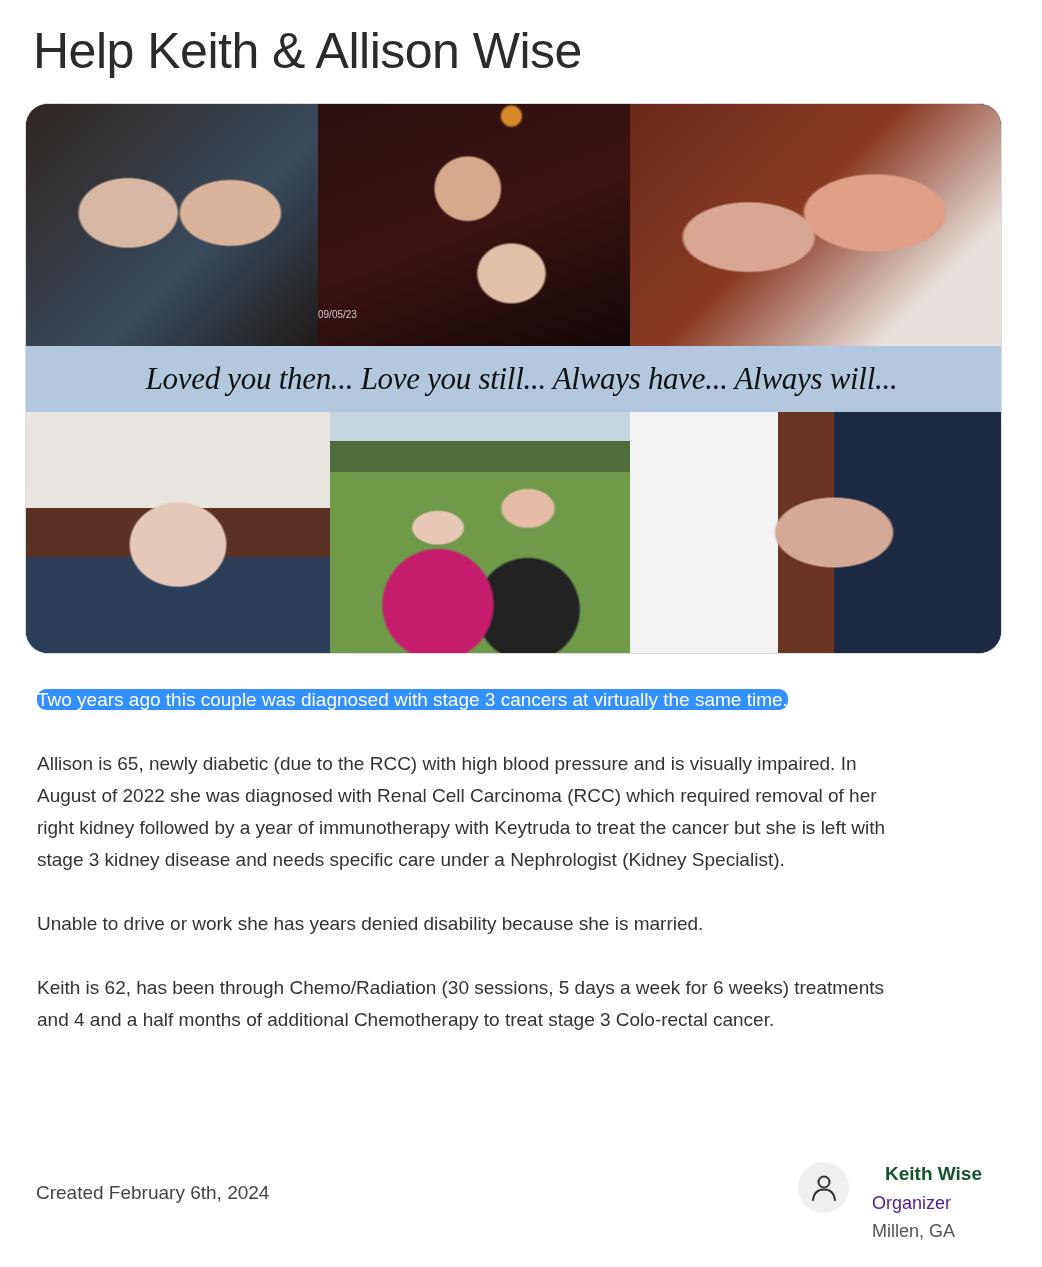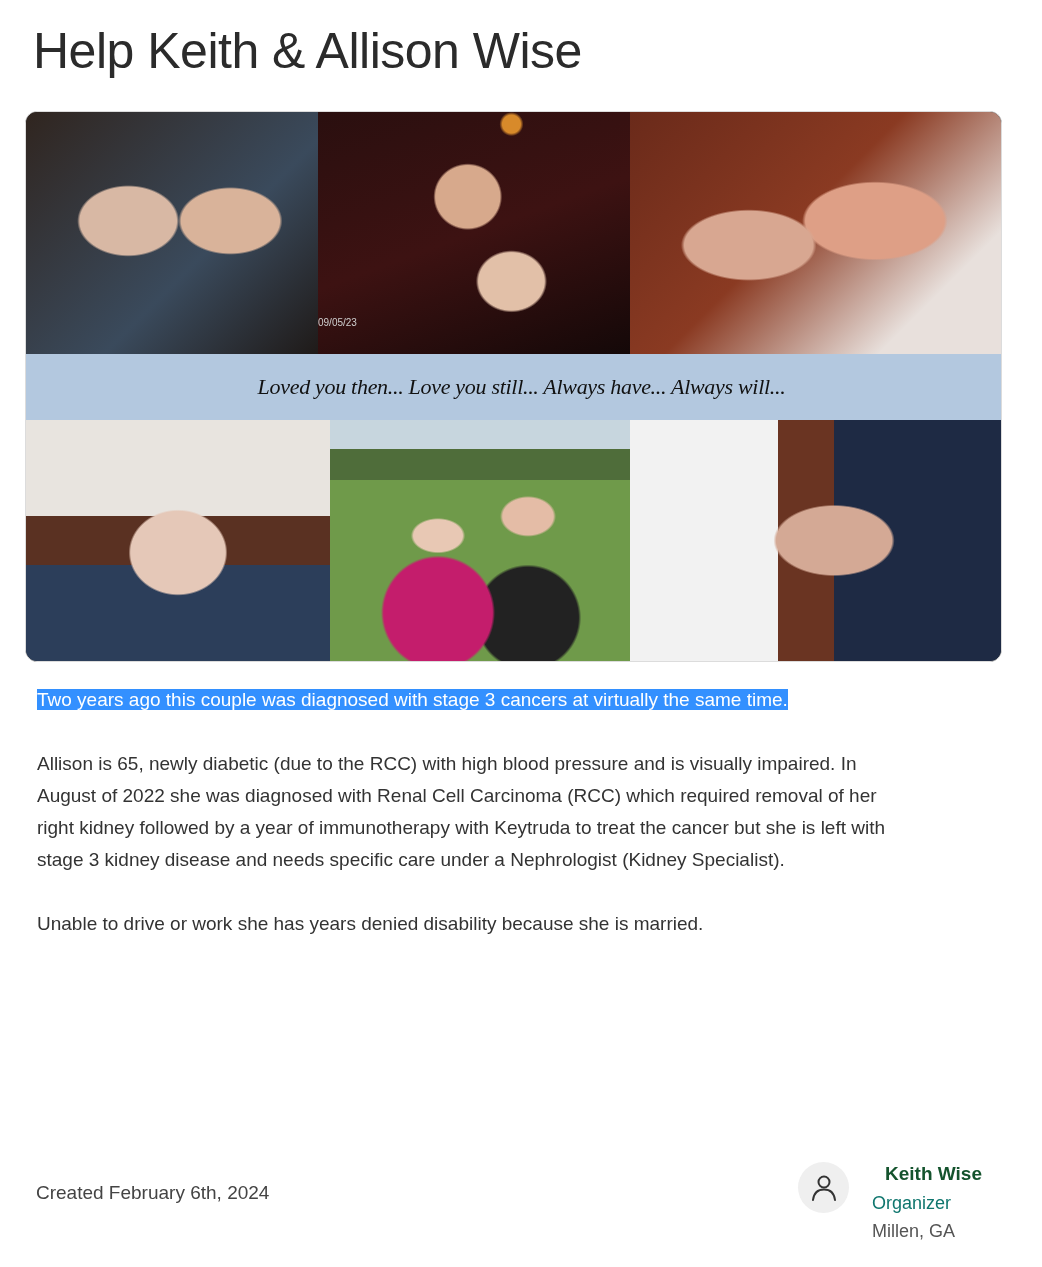--- a/index.html
+++ b/index.html
@@ -1,39 +1,39 @@
 <!DOCTYPE html>
 <html><head>
 <meta charset="utf-8">
 <style>
   html, body { margin: 0; padding: 0; background: #ffffff; }
   body { width: 1042px; height: 1267px; position: relative; overflow: hidden; font-family: "Liberation Sans", sans-serif; color: #333333; }
   .title { position: absolute; left: 25px; top: 14px; margin: 8px; font-size: 50px; font-weight: 500; color: #2b2b2b; letter-spacing: -0.5px; }
-  .collage { position: absolute; left: 25px; top: 111px; width: 975px; height: 549px; border-radius: 12px; overflow: hidden; border: 1px solid #dcdcdc; background: #222; }
+  .collage { position: absolute; left: 25px; top: 103px; width: 975px; height: 549px; border-radius: 23px; overflow: hidden; border: 1px solid #dcdcdc; background: #222; }
   .row { position: absolute; left: 0; width: 100%; display: flex; }
   .row.top { top: 0; height: 242px; }
   .row.bottom { top: 308px; height: 241px; }
   .photo { position: relative; height: 100%; overflow: hidden; }
   .p1 { width: 292px; background: radial-gradient(ellipse at 35% 45%, #d8b8a4 0 18%, transparent 19%), radial-gradient(ellipse at 70% 45%, #d9b39a 0 17%, transparent 18%), linear-gradient(135deg, #30251f, #3a4a5c 60%, #1f1a18); }
   .p2 { width: 312px; background: radial-gradient(ellipse at 48% 35%, #d7a98c 0 14%, transparent 15%), radial-gradient(ellipse at 62% 70%, #e2c0a8 0 12%, transparent 13%), radial-gradient(circle at 62% 5%, #d88a2a 0 3%, transparent 4%), linear-gradient(160deg, #2a0f0f, #3d1212 50%, #140808); }
   .p3 { width: 371px; background: radial-gradient(ellipse at 32% 55%, #d8a791 0 18%, transparent 19%), radial-gradient(ellipse at 66% 45%, #de9f86 0 20%, transparent 21%), linear-gradient(135deg, #6a2a1a, #8a3a22 45%, #e8e0dc 80%); }
   .p4 { width: 304px; background: radial-gradient(ellipse at 50% 55%, #e5c8b8 0 22%, transparent 23%), linear-gradient(180deg, #e8e4df 0 40%, #5a3122 40% 60%, #2c3e5a 60%); }
   .p5 { width: 300px; background: radial-gradient(ellipse at 36% 48%, #e8c8b4 0 9%, transparent 10%), radial-gradient(ellipse at 66% 40%, #e4bca6 0 9%, transparent 10%), radial-gradient(ellipse at 36% 80%, #c41d6c 0 20%, transparent 21%), radial-gradient(ellipse at 66% 82%, #222 0 18%, transparent 19%), linear-gradient(180deg, #c7d6de 0 12%, #4f6d3a 12% 25%, #6f9a4a 25%); }
   .p6 { width: 371px; background: radial-gradient(ellipse at 55% 50%, #d4a995 0 20%, transparent 21%), linear-gradient(90deg, #f2f2f2 0 40%, #6a3422 40% 55%, #1e2a44 55%); }
   .banner { position: absolute; left: 0; top: 242px; width: 100%; height: 66px; background: #b3c8df; display: flex; align-items: center; justify-content: center; }
-  .banner span { font-family: "Liberation Serif", serif; font-style: italic; font-size: 22px; color: #111111; letter-spacing: -0.3px; margin-left: 16px; }
+  .banner span { font-family: "Liberation Serif", serif; font-style: italic; font-size: 31px; color: #111111; letter-spacing: -0.3px; margin-left: 16px; }
   .date-stamp { position: absolute; left: 0; bottom: 26px; font-size: 10px; color: #cfcfcf; font-family: "Liberation Sans", sans-serif; }
   .story { position: absolute; left: 37px; top: 684px; width: 880px; font-size: 19px; line-height: 32px; color: #333333; }
   .story p { margin: 0 0 32px 0; }
-  .highlight { background: #3390ff; color: #ffffff; }
+  .highlight { background: #3390ff; color: #ffffff; border-radius: 9px; }
   .created { position: absolute; left: 36px; top: 1182px; font-size: 19px; color: #444444; }
   .organizer { position: absolute; left: 798px; top: 1160px; width: 240px; height: 90px; }
   .avatar { position: absolute; left: 0; top: 2px; width: 51px; height: 51px; border-radius: 50%; background: #efefef; display: flex; align-items: center; justify-content: center; }
   .org-name { position: absolute; left: 87px; top: 3px; font-size: 19px; font-weight: bold; color: #14532d; }
-  .org-role { position: absolute; left: 74px; top: 33px; font-size: 18px; color: #0f766e; }
+  .org-role { position: absolute; left: 74px; top: 33px; font-size: 18px; color: #4c1d95; }
   .org-loc { position: absolute; left: 74px; top: 61px; font-size: 18px; color: #555555; }
 </style>
 </head>
 <body>
 
 <h1 class="title">Help Keith &amp; Allison Wise</h1>
 
 <div class="collage">
   <div class="row top">
     <div class="photo p1"></div>
@@ -49,20 +49,21 @@
     <div class="photo p4"></div>
     <div class="photo p5"></div>
     <div class="photo p6"></div>
   </div>
 </div>
 
 <div class="story">
   <p><span class="highlight">Two years ago this couple was diagnosed with stage 3 cancers at virtually the same time.</span></p>
   <p>Allison is 65, newly diabetic (due to the RCC) with high blood pressure and is visually impaired. In August of 2022 she was diagnosed with Renal Cell Carcinoma (RCC) which required removal of her right kidney followed by a year of immunotherapy with Keytruda to treat the cancer but she is left with stage 3 kidney disease and needs specific care under a Nephrologist (Kidney Specialist).</p>
   <p>Unable to drive or work she has years denied disability because she is married.</p>
+  <p>Keith is 62, has been through Chemo/Radiation (30 sessions, 5 days a week for 6 weeks) treatments and 4 and a half months of additional Chemotherapy to treat stage 3 Colo-rectal cancer.</p>
 </div>
 
 <div class="created">Created February 6th, 2024</div>
 
 <div class="organizer">
   <div class="avatar">
     <svg width="28" height="30" viewBox="0 0 28 30">
       <circle cx="14" cy="9" r="5.5" fill="none" stroke="#333" stroke-width="2"></circle>
       <path d="M3 27 C4 19, 9 16.5, 14 16.5 C19 16.5, 24 19, 25 27" fill="none" stroke="#333" stroke-width="2" stroke-linecap="round"></path>
     </svg>

